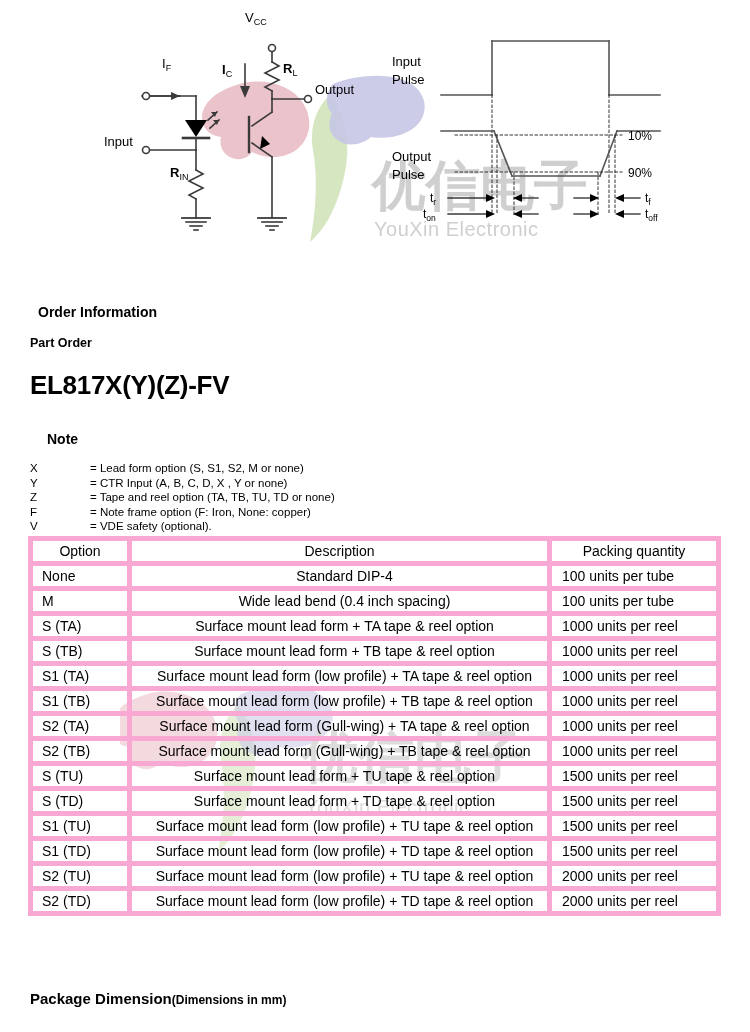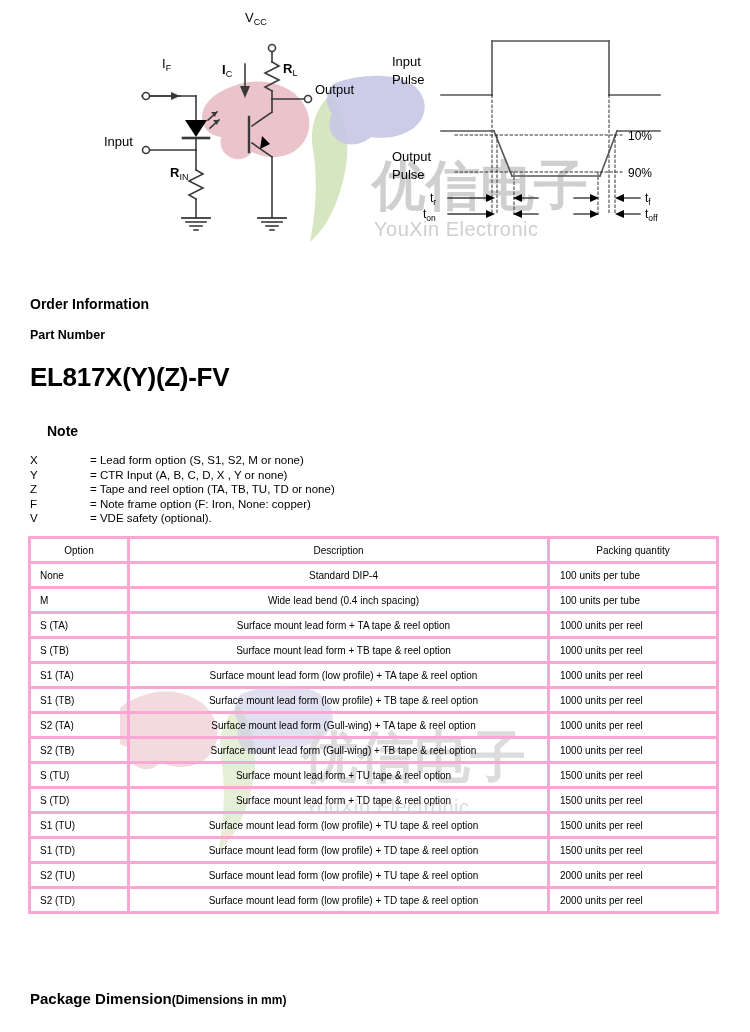--- a/index.html
+++ b/index.html
@@ -65,21 +65,21 @@
   
   #order-block {
     position: absolute;
     left: 30px;
     top: 296px;
     width: 690px;
   }
   .h-order {
     font-size: 14px;
     font-weight: bold;
-    margin: 0;
+    margin: 8px;
   }
   .h-partnumber {
     font-size: 12.5px;
     font-weight: bold;
     margin: 16px 0 0 0;
   }
   .partnum {
     font-size: 26px;
     font-weight: bold;
     margin: 20px 0 0 0;
@@ -111,22 +111,22 @@
     width: 688px;
   }
   table.opt-table {
     border-collapse: collapse;
     width: 688px;
     table-layout: fixed;
     background: transparent;
   }
   table.opt-table th,
   table.opt-table td {
-    border: 3px solid #f9a8d4;
-    font-size: 10px;
+    border: 5px solid #f9a8d4;
+    font-size: 14px;
     font-weight: normal;
     height: 25px;
     box-sizing: border-box;
     background: transparent;
   }
   table.opt-table thead th {
     text-align: center;
     border-bottom-width: 2px;
   }
   col.c-option { width: 99px; }
@@ -311,21 +311,21 @@
         <text x="423" y="218" font-size="12"><tspan>t</tspan><tspan font-size="8.5" dy="3">on</tspan></text>
         <text x="645" y="202" font-size="12"><tspan>t</tspan><tspan font-size="8.5" dy="3">f</tspan></text>
         <text x="645" y="218" font-size="12"><tspan>t</tspan><tspan font-size="8.5" dy="3">off</tspan></text>
       </g>
     </svg>
 
   </div>
 
   <div id="order-block">
     <div class="h-order">Order Information</div>
-    <div class="h-partnumber">Part Number</div>
+    <div class="h-partnumber">Part Order</div>
     <div class="partnum">EL817X(Y)(Z)-FV</div>
     <div class="h-note">Note</div>
     <table class="note-table">
       <tbody>
         <tr>
           <td class="note-key">X</td>
           <td class="note-val">= Lead form option (S, S1, S2, M or none)</td>
         </tr>
         <tr>
           <td class="note-key">Y</td>

